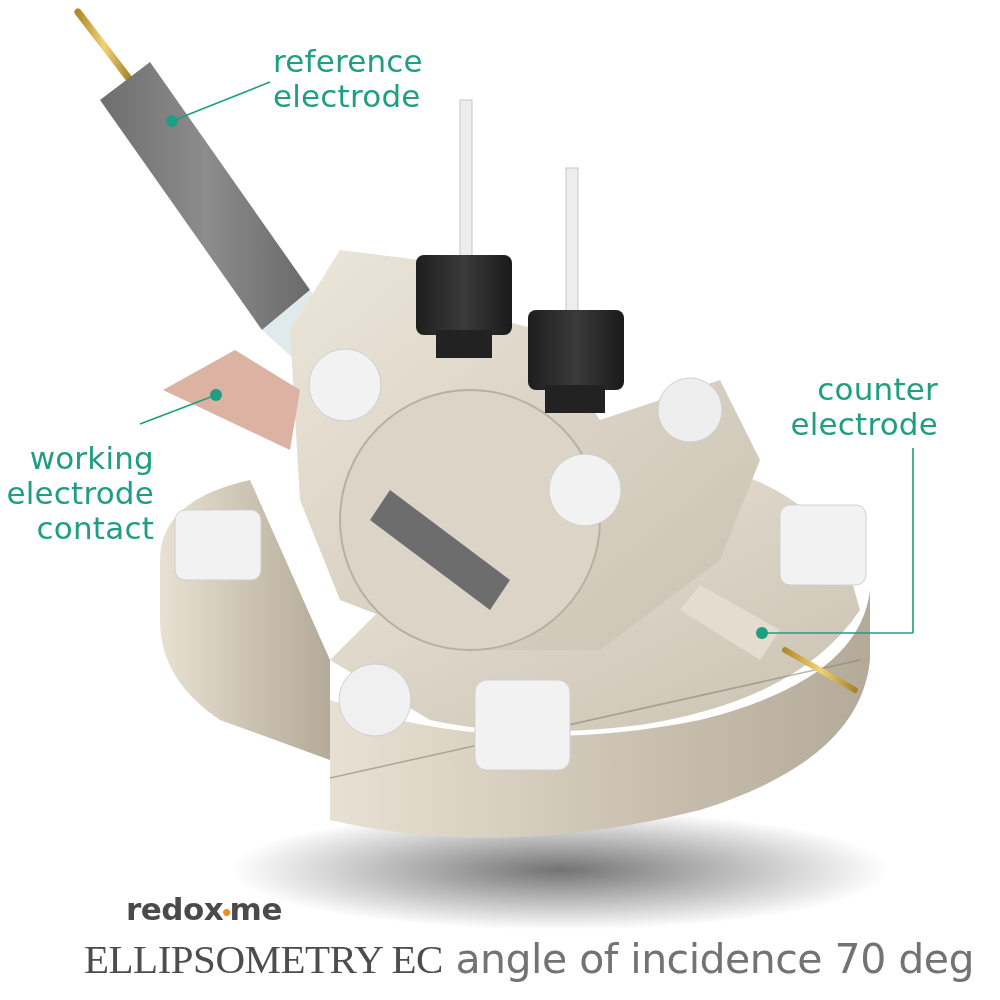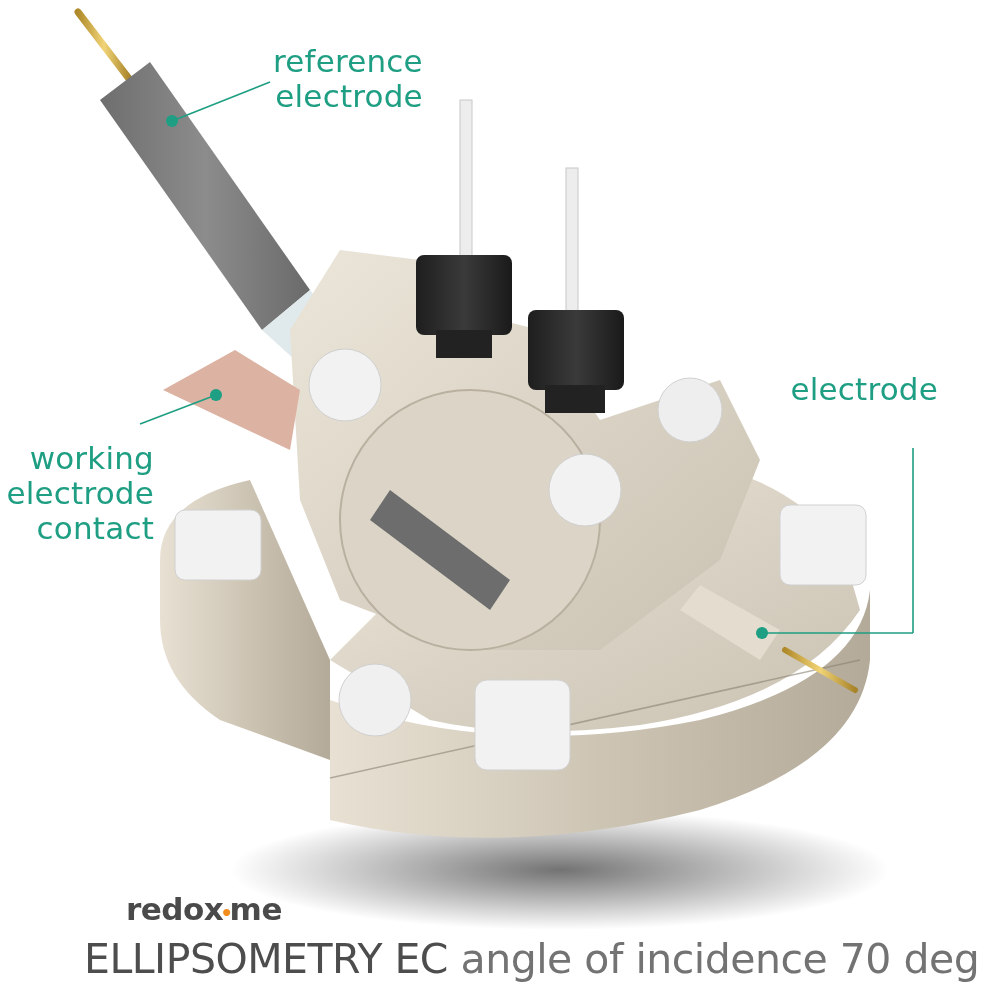--- a/index.html
+++ b/index.html
@@ -1,25 +1,25 @@
 <!DOCTYPE html>
 <html><head>
 <meta charset="utf-8">
 <style>
   html, body { margin:0; padding:0; background:#ffffff; }
   body { width:1000px; height:1000px; position:relative; overflow:hidden; font-family:"DejaVu Sans", sans-serif; }
   .label { position:absolute; color:#1e9e82; font-size:31px; line-height:35px; letter-spacing:0.2px; font-family:"DejaVu Sans", sans-serif; }
   .label span { display:block; }
   .right { text-align:right; }
-  .left { text-align:right; }
+  .left { text-align:left; }
   svg.scene { position:absolute; left:0; top:0; }
   .logo { position:absolute; left:86px; top:891px; font-family:"DejaVu Sans", sans-serif; font-weight:bold; font-size:31px; color:#4a4a4a; letter-spacing:-0.5px;margin-left:40px; }
   .logo .dot { color:#f28c1c; }
   .title { position:absolute; left:84px; top:935px; font-size:41px; font-family:"DejaVu Sans", sans-serif; white-space:nowrap; letter-spacing:-0.5px; }
-  .title .main { color:#4d4d4d; }
+  .title .main { color:#4d4d4d;font-family:Liberation Serif, serif; }
   .title .sub { color:#737373; }
 </style>
 </head>
 <body>
 
 <svg class="scene" width="1000" height="1000" viewBox="0 0 1000 1000">
   <defs>
     <linearGradient id="beige" x1="0" y1="0" x2="1" y2="1">
       <stop offset="0" stop-color="#ece6da"></stop>
       <stop offset="1" stop-color="#c9c1b1"></stop>
@@ -119,20 +119,21 @@
   <span>electrode</span>
 </div>
 
 <div class="label right" style="right:846px; top:441px; width:200px;">
   <span>working</span>
   <span>electrode</span>
   <span>contact</span>
 </div>
 
 <div class="label right" style="right:62px; top:372px; width:220px;">
+  <span>counter</span>
   <span>electrode</span>
 </div>
 
 <div class="logo"><span>redox</span><span class="dot" style="font-size:20px; margin:0 -3px;">•</span><span>me</span></div>
 
 <div class="title">
   <span class="main">ELLIPSOMETRY EC</span>
   <span class="sub">angle of incidence 70 deg</span>
 </div>
 

